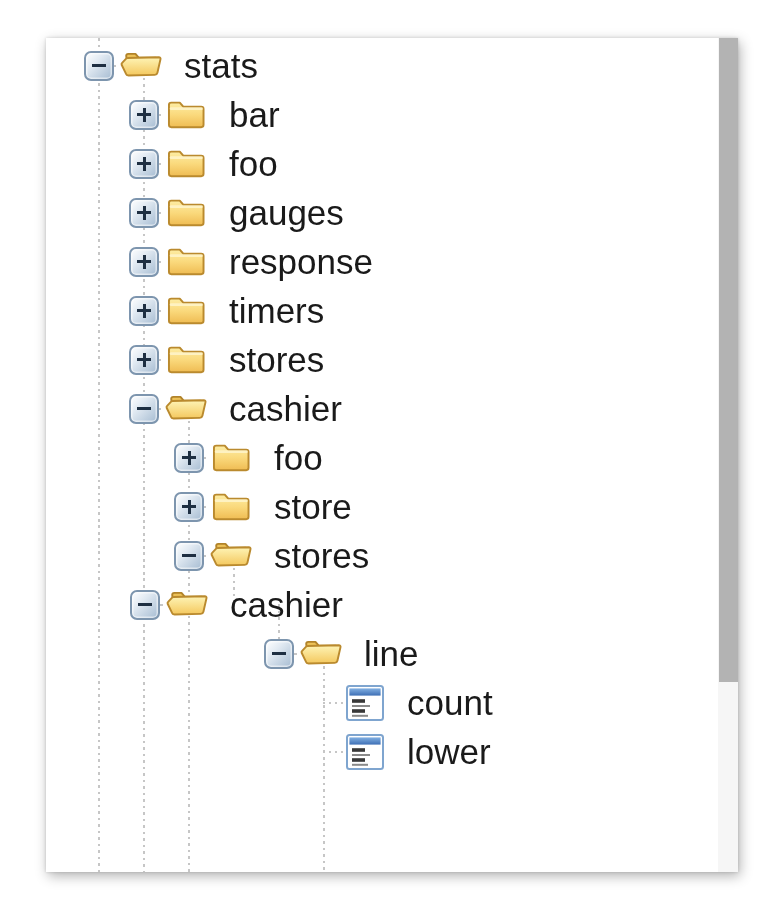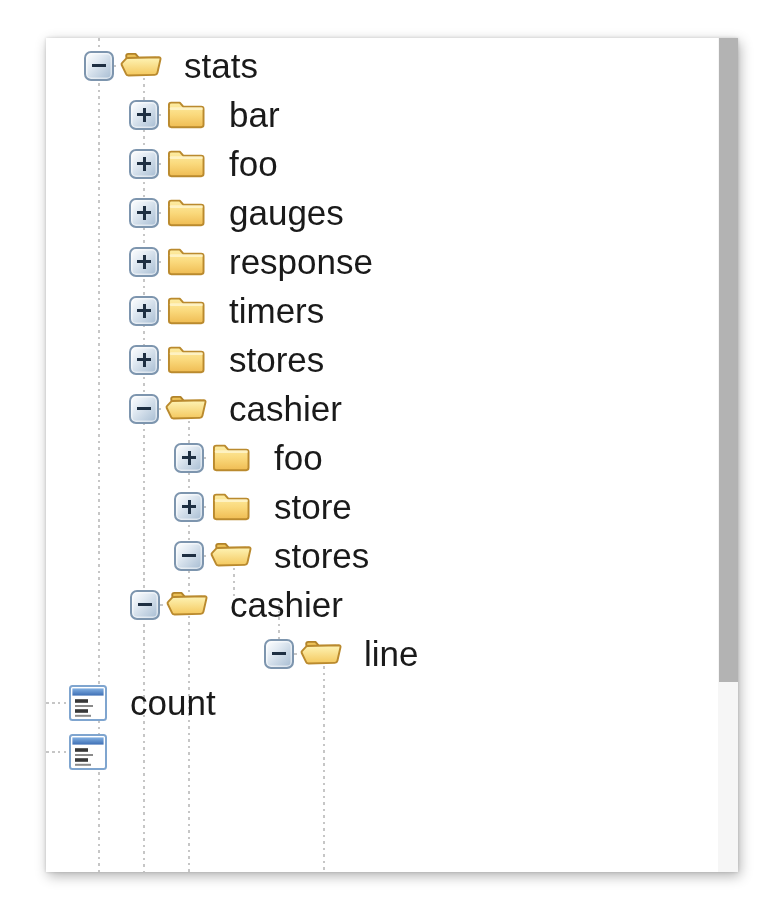--- a/index.html
+++ b/index.html
@@ -24,21 +24,21 @@
   .rows{position:absolute;left:0;top:3px;right:0;z-index:2;}
   .tree-row{
     height:49px;display:flex;align-items:center;white-space:nowrap;
     cursor:pointer;
   }
   .lvl0{padding-left:38px;}
   .lvl1{padding-left:83px;}
   .lvl2{padding-left:128px;}
   .lvl3{padding-left:84px;}
   .lvl4{padding-left:218px;}
-  .leafrow{}
+  .leafrow{padding-left:277px;}
   
   .expander{
     width:30px;height:30px;flex:0 0 30px;box-sizing:border-box;
     border:2px solid #7d95ae;border-radius:7px;position:relative;
     background:linear-gradient(135deg,#ffffff 0%,#e3ebf3 35%,#a6bcd2 100%);
     box-shadow:inset 0 0 0 1.5px rgba(255,255,255,.55);
   }
   .expander::before{
     content:"";position:absolute;left:6px;right:6px;top:50%;margin-top:-1.5px;
     height:3px;background:#1e2f42;
@@ -245,20 +245,21 @@
         <span class="label">count</span>
       </div>
 
 
 
       <div class="tree-row leafrow">
         <span class="leafdash"></span>
         <svg class="nodeicon" width="40" height="40">
             <use href="#sym-leaf"></use>
           </svg>
+        <span class="label">lower</span>
       </div>
 
     </div>
   </div>
 
   <div class="scroll-track">
     <div class="scroll-thumb"></div>
   </div>
 </div>
 

